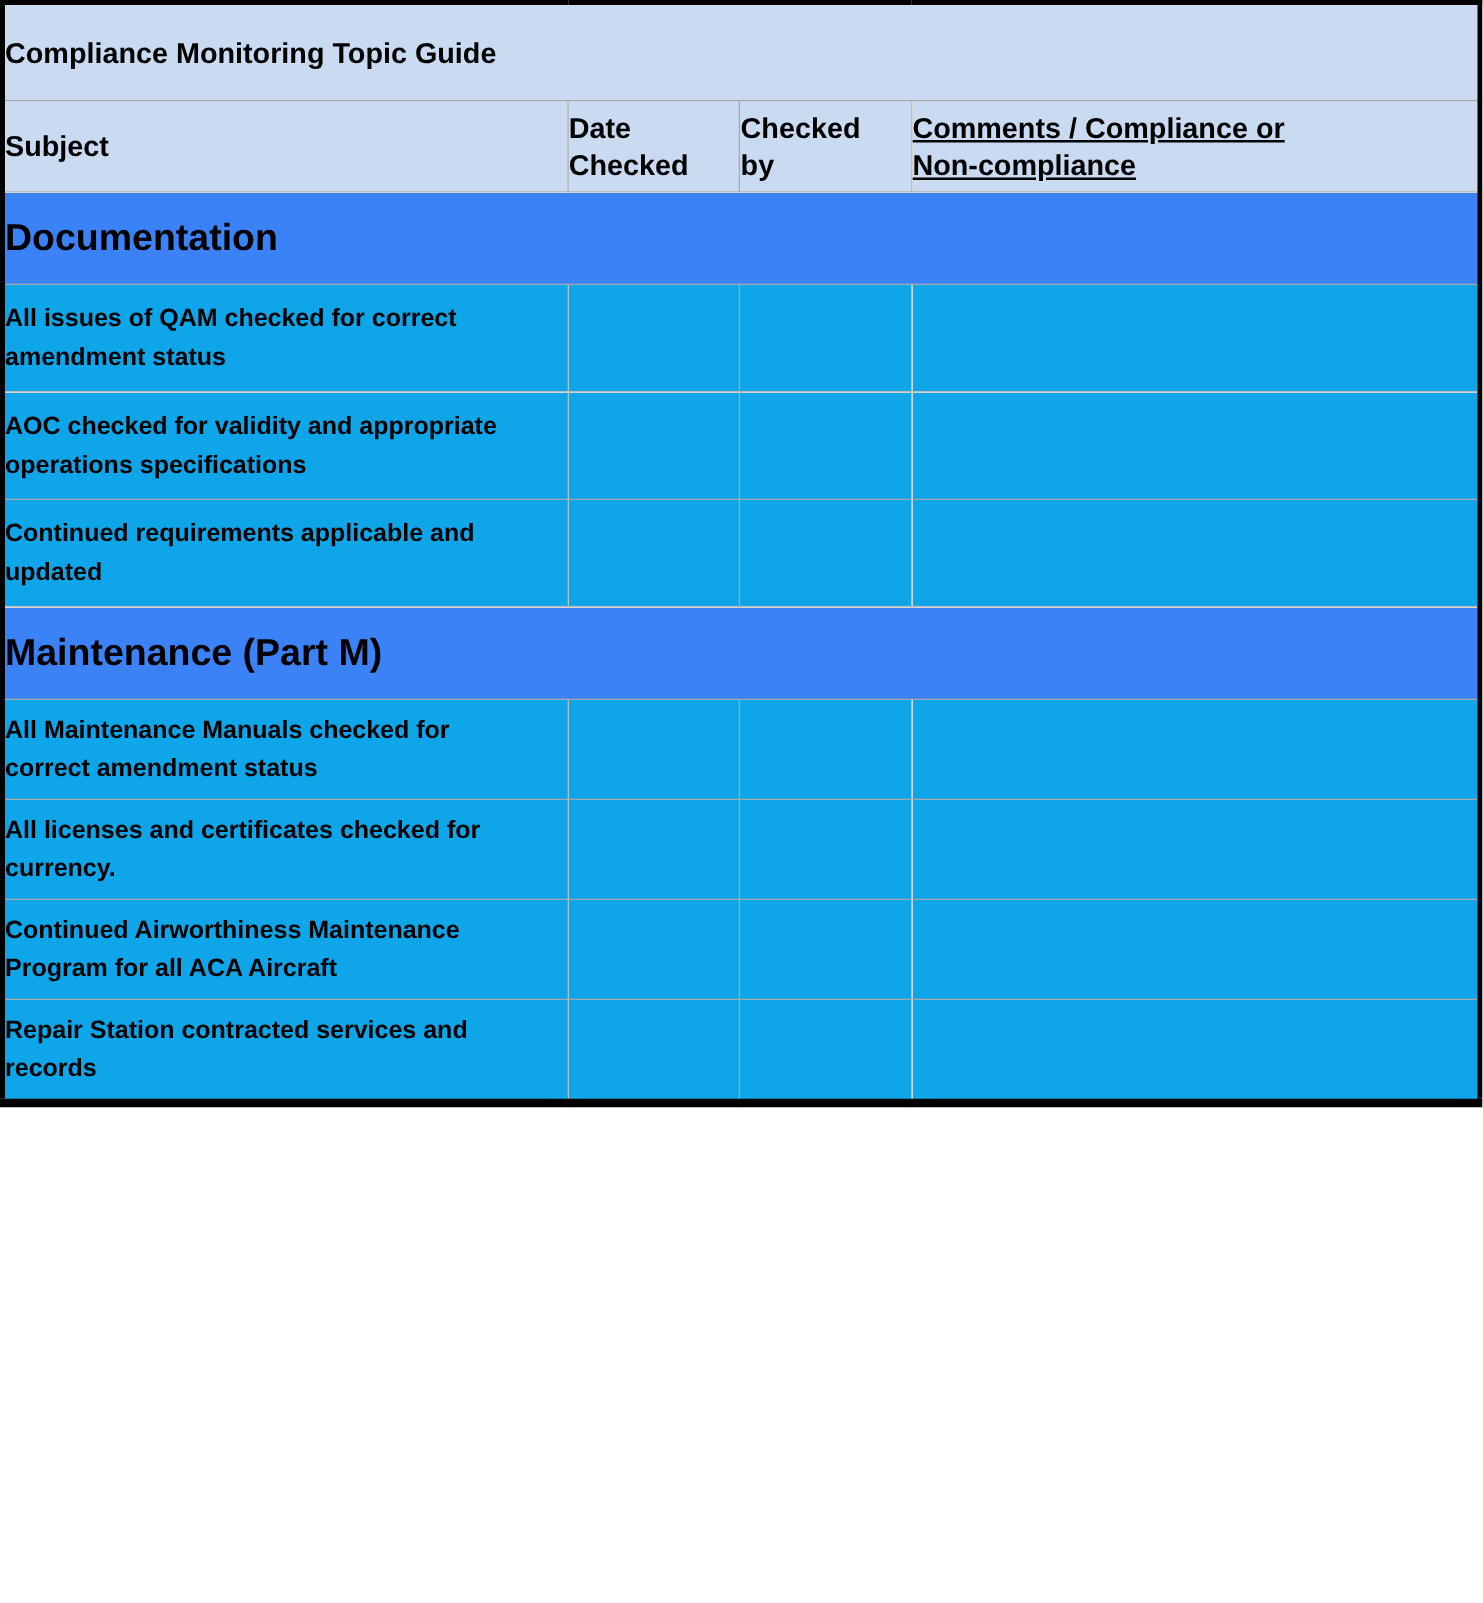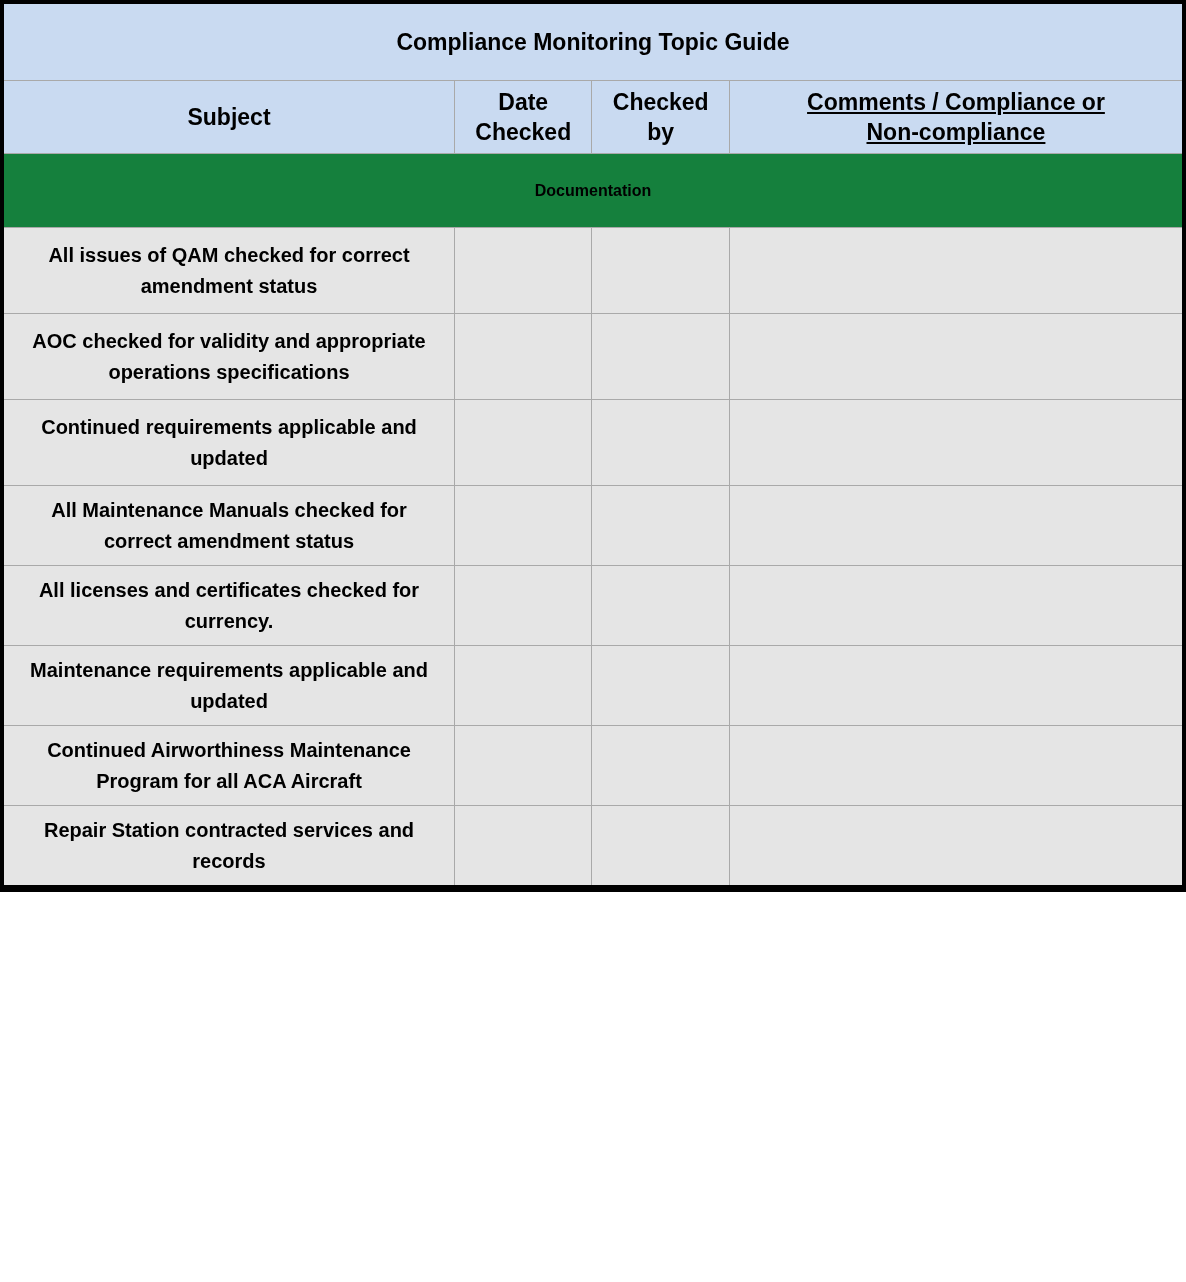--- a/index.html
+++ b/index.html
@@ -17,45 +17,45 @@
     border-collapse: collapse;
     table-layout: fixed;
     font-family: "Liberation Sans", "DejaVu Sans", sans-serif;
     font-weight: bold;
     color: #000000;
     border: 4px solid #000000;
     border-bottom-width: 7px;
   }
   table.cmtg td {
     border: 1px solid #a9a9a9;
-    text-align: center;
+    text-align: left;
     vertical-align: middle;
     padding: 0;
     overflow: hidden;
   }
   
   tr.title-row td {
     background: #c9daf1;
     height: 76px;
     font-size: 23px;
   }
   tr.colhead-row td {
     background: #c9daf1;
     height: 72px;
     font-size: 23px;
     line-height: 30px;
   }
   tr.section-row td {
-    background: #15803d;
+    background: #3b82f6;
     height: 73px;
-    font-size: 16px;
+    font-size: 30px;
   }
   
   tr.data-row td {
-    background: #e5e5e5;
+    background: #0ea5e9;
   }
   tr.data-row.doc td  { height: 85px; }
   tr.data-row.mnt td  { height: 79px; margin-top: 31px; }
 
   .subj-text {
     display: inline-block;
     max-width: 427px;
     font-size: 20px;
     line-height: 31px;
   }
@@ -114,35 +114,32 @@
     <td></td>
     <td></td>
   </tr>
   <tr class="data-row doc">
     <td class="subj"><span class="subj-text">Continued requirements applicable and updated</span></td>
     <td></td>
     <td></td>
     <td></td>
   </tr>
 
+  <tr class="section-row">
+    <td colspan="4">Maintenance (Part M)</td>
+  </tr>
 
   <tr class="data-row mnt">
     <td class="subj"><span class="subj-text">All Maintenance Manuals checked for correct amendment status</span></td>
     <td></td>
     <td></td>
     <td></td>
   </tr>
   <tr class="data-row mnt">
     <td class="subj"><span class="subj-text">All licenses and certificates checked for currency.</span></td>
-    <td></td>
-    <td></td>
-    <td></td>
-  </tr>
-  <tr class="data-row mnt">
-    <td class="subj"><span class="subj-text">Maintenance requirements applicable and updated</span></td>
     <td></td>
     <td></td>
     <td></td>
   </tr>
   <tr class="data-row mnt">
     <td class="subj"><span class="subj-text">Continued Airworthiness Maintenance Program for all ACA Aircraft</span></td>
     <td></td>
     <td></td>
     <td></td>
   </tr>

